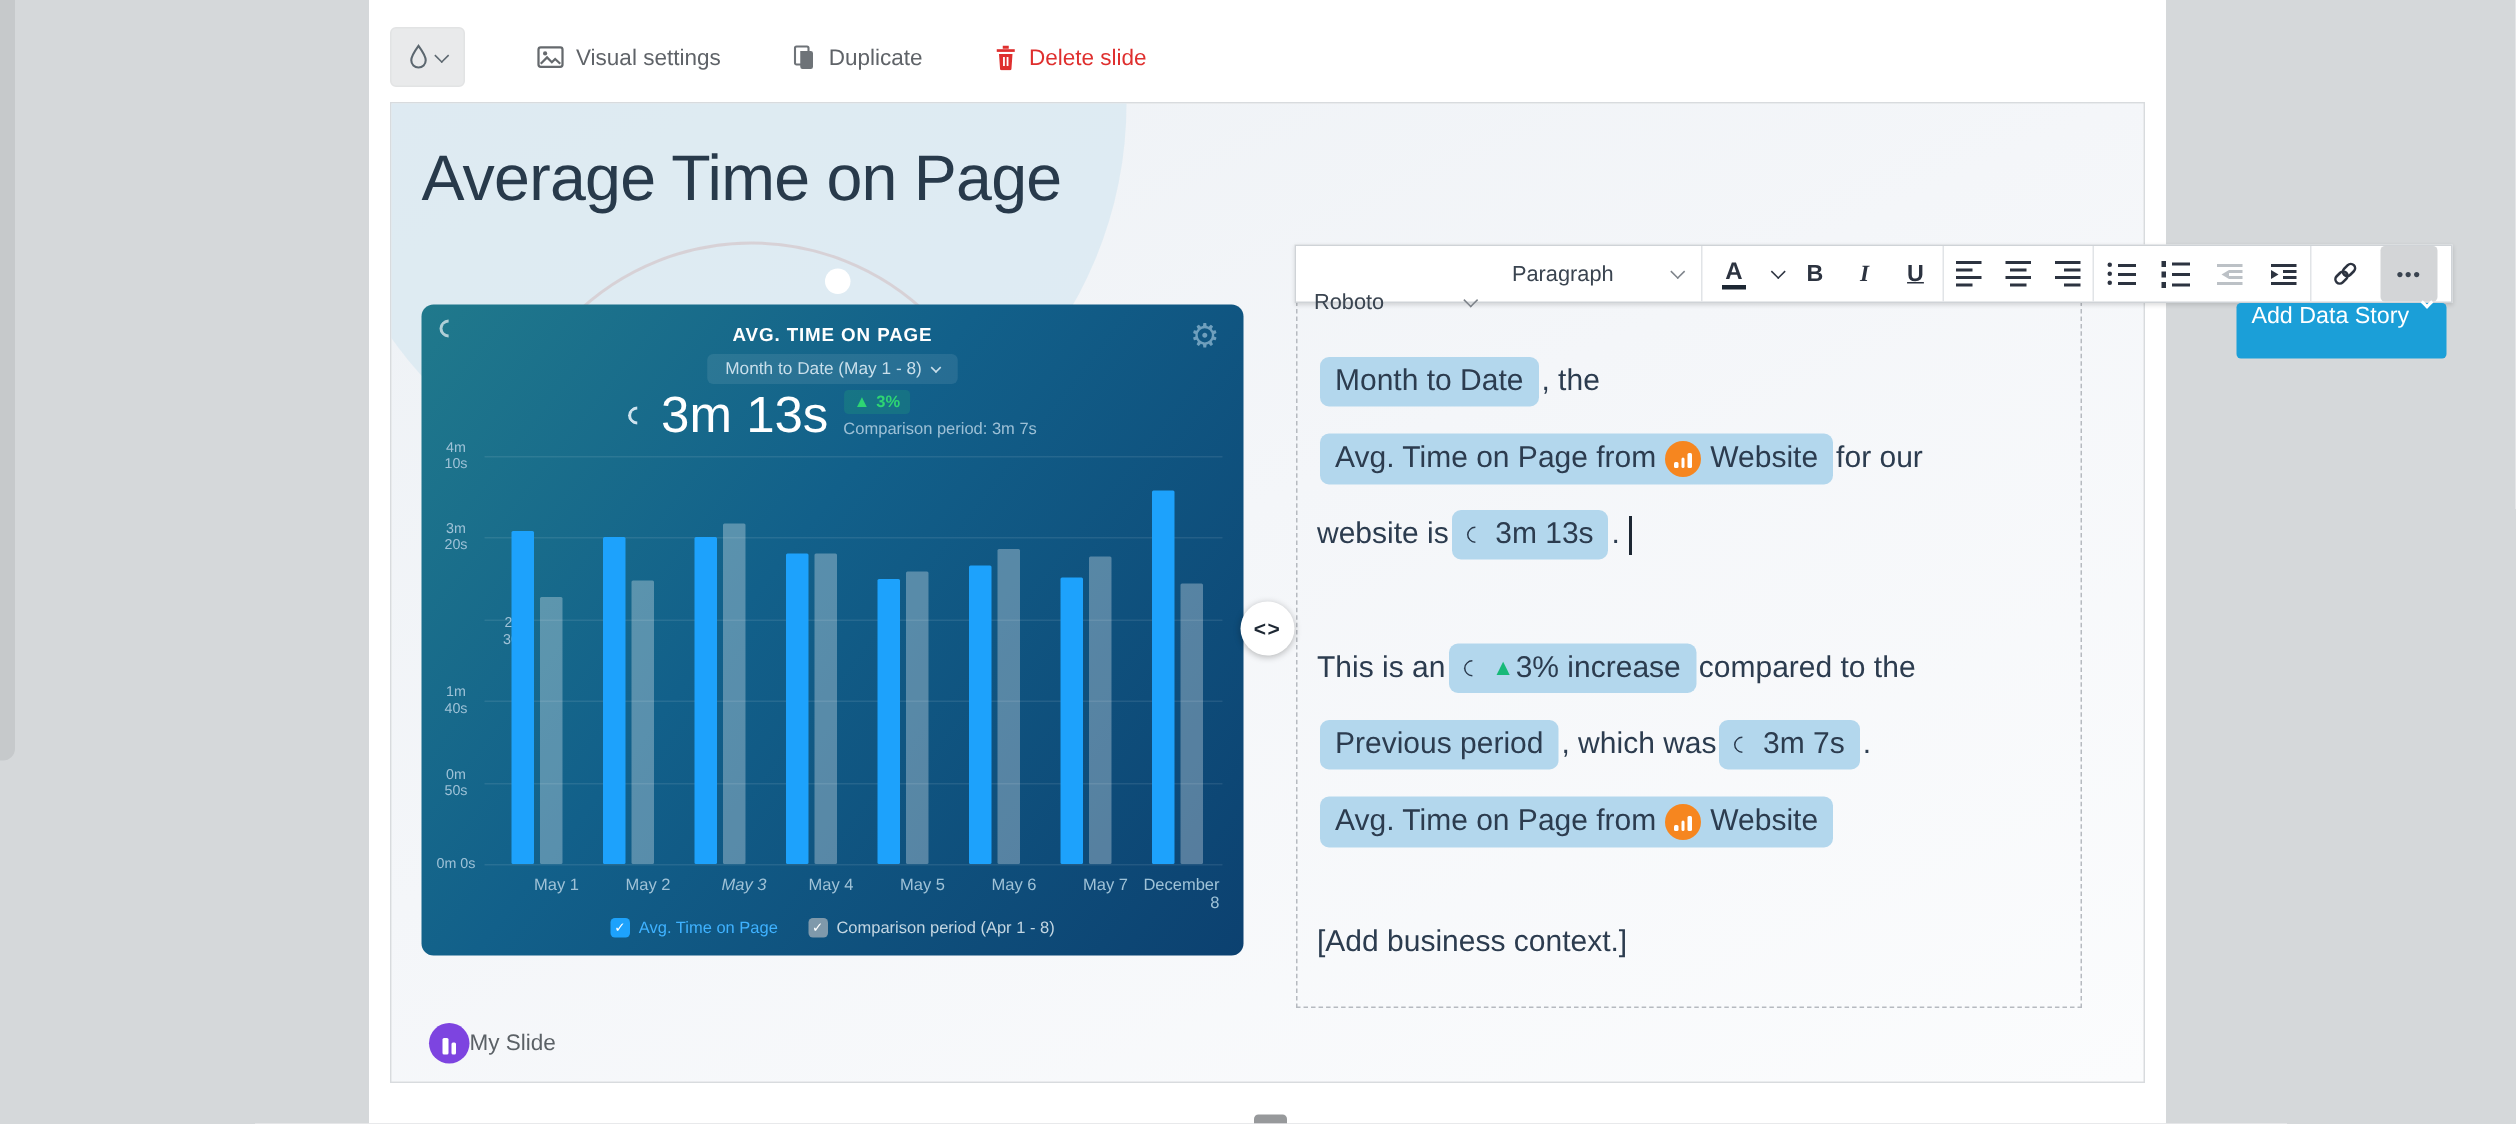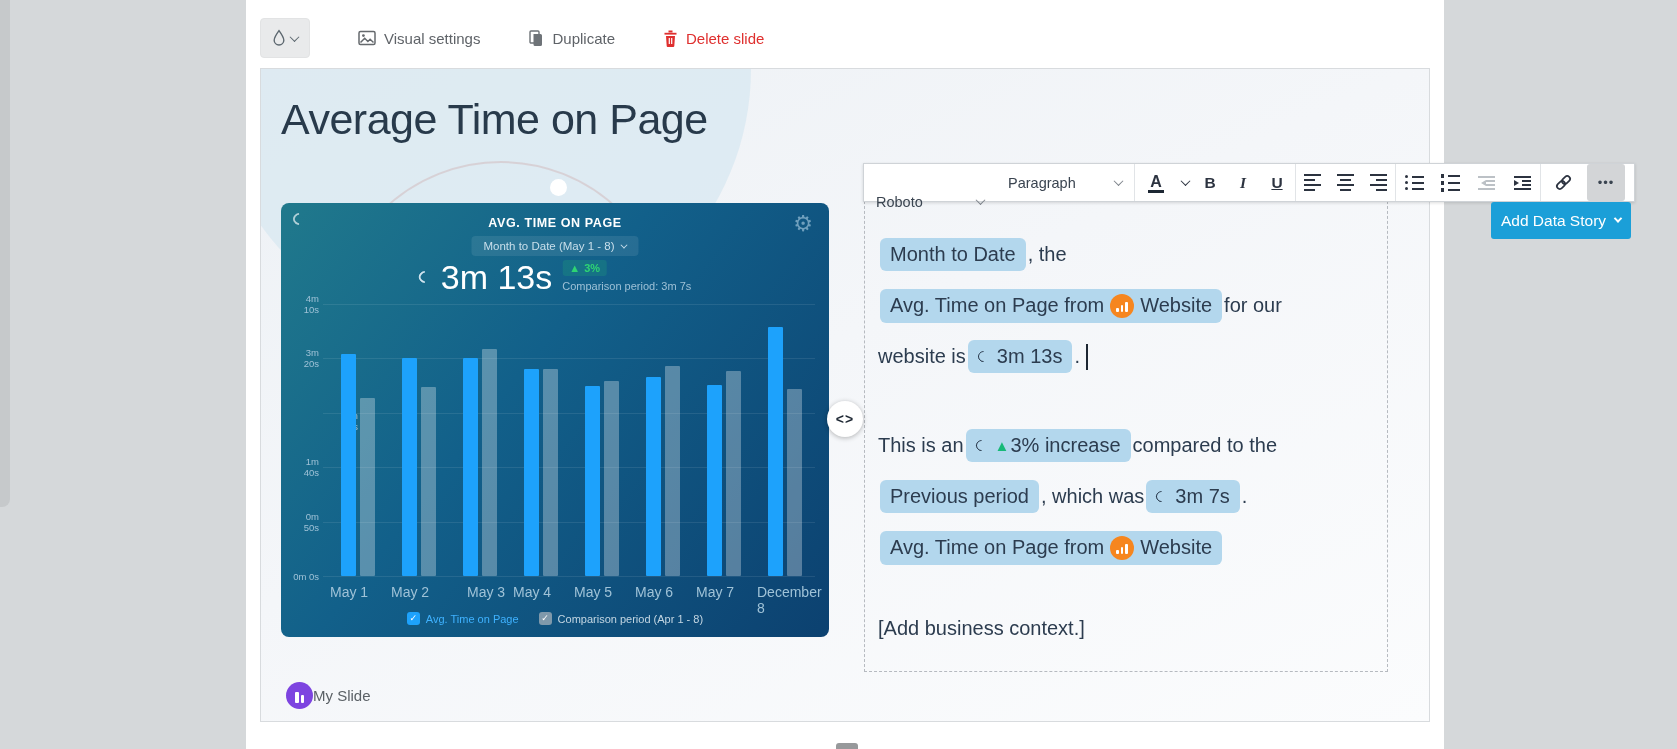--- a/index.html
+++ b/index.html
@@ -35,25 +35,25 @@
   .cc-gear { position:absolute; right:16px; top:8px; color:#6f9fbd; font-size:22px; cursor:pointer; }
   .cc-pill { position:absolute; top:33px; left:50%; transform:translateX(-50%); display:inline-flex; align-items:center; gap:7px; background:rgba(255,255,255,.09); color:#c9dfeb; font-size:11.5px; padding:4px 12px; border-radius:4px; cursor:pointer; white-space:nowrap; }
   .cc-pill .chev { width:5px; height:5px; }
   .cc-bigrow { position:absolute; top:55px; left:50%; transform:translateX(-50%); display:flex; align-items:flex-start; gap:10px; white-space:nowrap; }
   .cc-bigrow .arc { color:#cfe3ee; margin-top:13px; }
   .cc-value { color:#ffffff; font-size:34px; font-weight:500; line-height:38px; }
   .cc-stack { display:flex; flex-direction:column; align-items:flex-start; margin-top:2px; }
   .cc-badge { display:inline-flex; align-items:center; gap:4px; background:rgba(46,213,115,.16); color:#2ed573; font-size:11px; font-weight:bold; padding:2px 7px; border-radius:3px; }
   .cc-comp { color:#9dc0d6; font-size:11px; margin-top:4px; }
   .gridline { position:absolute; left:42px; right:14px; height:1px; background:rgba(255,255,255,.09); }
-  .ytick { position:absolute; left:0; width:38px; text-align:right; padding-left:8px; font-size:9.5px; color:#9fc2d7; transform:translateY(-50%); }
+  .ytick { position:absolute; left:0; width:38px; text-align:center; padding-left:8px; font-size:9.5px; color:#9fc2d7; transform:translateY(-50%); }
   .bar { position:absolute; border-radius:1px; }
   .bar.cur { background:#1da2fc; }
   .bar.cmp { background:rgba(255,255,255,.30); }
-  .xtick { position:absolute; width:56px; text-align:left; font-size:14px; color:#9fc2d7; top:381px; }
+  .xtick { position:absolute; width:56px; text-align:right; font-size:11px; color:#9fc2d7; top:381px; }
   .cc-legend { position:absolute; left:0; bottom:12px; width:100%; display:flex; justify-content:center; align-items:center; gap:20px; font-size:11px; }
   .leg-item { display:flex; align-items:center; gap:6px; cursor:pointer; }
   .cbox { width:13px; height:13px; border-radius:3px; display:flex; align-items:center; justify-content:center; color:#fff; font-size:9px; line-height:9px; }
   .cbox.blue { background:#1da2fc; }
   .cbox.gray { background:#7f99ab; }
   .leg-cur { color:#3fb2ff; }
   .leg-cmp { color:#c3d6e2; }
 
   
   .handle { position:absolute; left:827px; top:401px; width:36px; height:36px; border-radius:50%; background:#ffffff; box-shadow:0 1px 5px rgba(0,0,0,.28); display:flex; align-items:center; justify-content:center; font-size:14px; font-weight:bold; color:#1d2733; letter-spacing:1px; z-index:4; cursor:col-resize; }
@@ -92,21 +92,21 @@
   .ico-list .ln { width:12px; height:2px; background:#2c3340; }
   .ico-ind { position:relative; width:17px; height:14px; }
   .ico-ind span { position:absolute; height:2px; background:currentColor; }
   .ico-ind .t { left:0; top:0; width:17px; } .ico-ind .b { left:0; bottom:0; width:17px; }
   .ico-ind .m1 { right:0; top:4px; width:9px; } .ico-ind .m2 { right:0; top:8px; width:9px; }
   .ico-ind .ar { position:absolute; left:0; top:4px; width:0; height:0; border:3px solid transparent; background:none; }
   .outd { color:#bcc1c6; } .outd .ar { border-right:5px solid #bcc1c6; }
   .ind { color:#2c3340; } .ind .ar { border-left:5px solid #2c3340; }
   .more-btn { width:38px; height:37px; background:#d3d5d7; border-radius:3px; font-size:13px; letter-spacing:1px; color:#3a4450; margin-left:2px; }
 
-  .add-story { position:absolute; left:1491px; top:202px; width:140px; height:37px; background:#1b9fd8; border-radius:3px; color:#ffffff; font-size:15.5px; display:flex; align-items:center; justify-content:center; gap:9px; z-index:6; cursor:pointer; }
+  .add-story { position:absolute; left:1491px; top:202px; width:140px; height:37px; background:#1b9fd8; border-radius:3px; color:#ffffff; font-size:15.5px; display:flex; justify-content:center; gap:9px; z-index:6; cursor:pointer; }
   .add-story .chev { width:6px; height:6px; border-width:2px; margin-top:-2px; }
 
   
   .slide-footer { position:absolute; left:286px; top:682px; display:flex; align-items:center; z-index:3; }
   .avatar { width:27px; height:27px; border-radius:50%; background:#7d44e0; display:flex; align-items:flex-end; justify-content:center; gap:2px; padding-bottom:6px; }
   .avatar i { display:block; width:3.5px; background:#ffffff; border-radius:1px; }
   .avatar .b1{height:11px;} .avatar .b2{height:8px;}
   .footer-label { font-size:15px; color:#5b6166; }
 
   .bottom-peek { position:absolute; left:836px; top:743px; width:22px; height:8px; background:#97999b; border-radius:3px 3px 0 0; z-index:2; }
@@ -203,21 +203,21 @@
         <div class="gridline" style="top: 373px;"></div>
         <div class="ytick" style="top: 373px;">0m 0s</div>
         <div class="bar cur" style="left: 60px; width: 15px; top: 151.048px; height: 221.952px;"></div>
         <div class="bar cmp" style="left: 79px; width: 15px; top: 194.568px; height: 178.432px;"></div>
         <div class="xtick" style="left: 49px;">May 1</div>
         <div class="bar cur" style="left: 121px; width: 15px; top: 155.4px; height: 217.6px;"></div>
         <div class="bar cmp" style="left: 140px; width: 15px; top: 183.688px; height: 189.312px;"></div>
         <div class="xtick" style="left: 110px;">May 2</div>
         <div class="bar cur" style="left: 182px; width: 15px; top: 155.4px; height: 217.6px;"></div>
         <div class="bar cmp" style="left: 201px; width: 15px; top: 145.608px; height: 227.392px;"></div>
-        <div class="xtick" style="left: 186px;">May 3</div>
+        <div class="xtick" style="left: 174px; font-style: italic;">May 3</div>
         <div class="bar cur" style="left: 243px; width: 15px; top: 166.28px; height: 206.72px;"></div>
         <div class="bar cmp" style="left: 262px; width: 15px; top: 166.28px; height: 206.72px;"></div>
         <div class="xtick" style="left: 232px;">May 4</div>
         <div class="bar cur" style="left: 304px; width: 15px; top: 182.6px; height: 190.4px;"></div>
         <div class="bar cmp" style="left: 323px; width: 15px; top: 178.248px; height: 194.752px;"></div>
         <div class="xtick" style="left: 293px;">May 5</div>
         <div class="bar cur" style="left: 365px; width: 15px; top: 173.896px; height: 199.104px;"></div>
         <div class="bar cmp" style="left: 384px; width: 15px; top: 163.016px; height: 209.984px;"></div>
         <div class="xtick" style="left: 354px;">May 6</div>
         <div class="bar cur" style="left: 426px; width: 15px; top: 181.512px; height: 191.488px;"></div>

